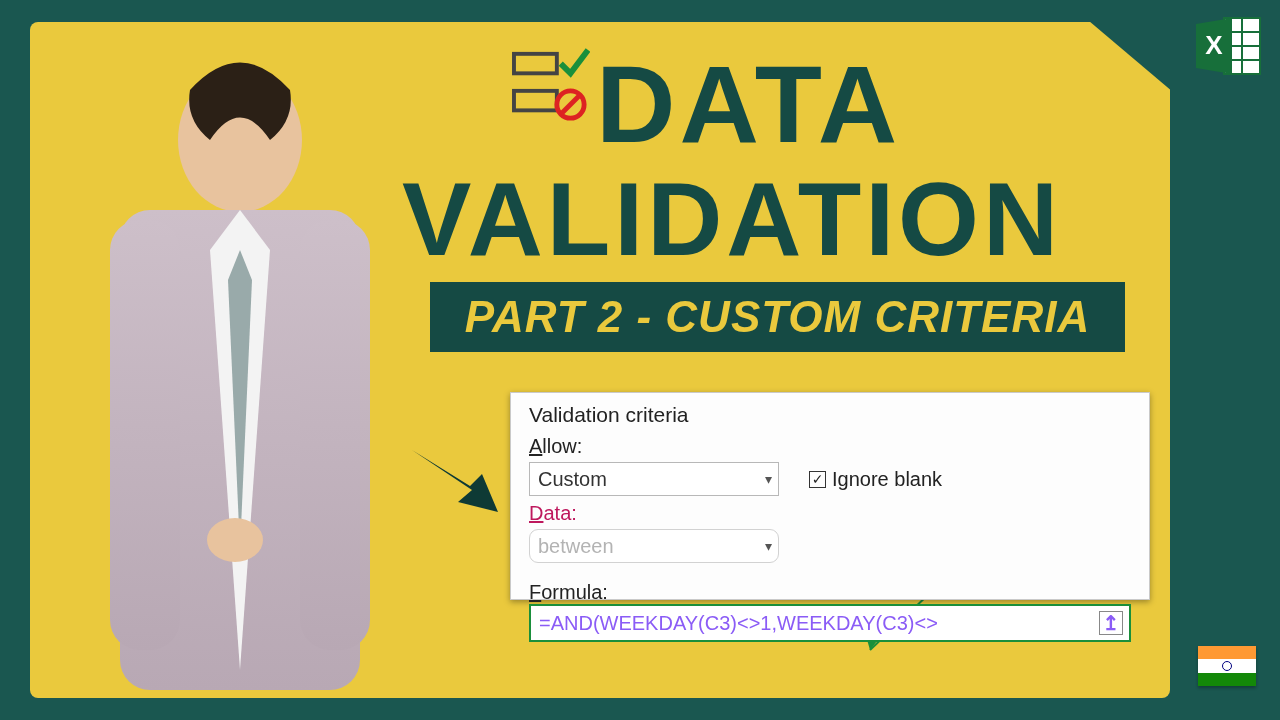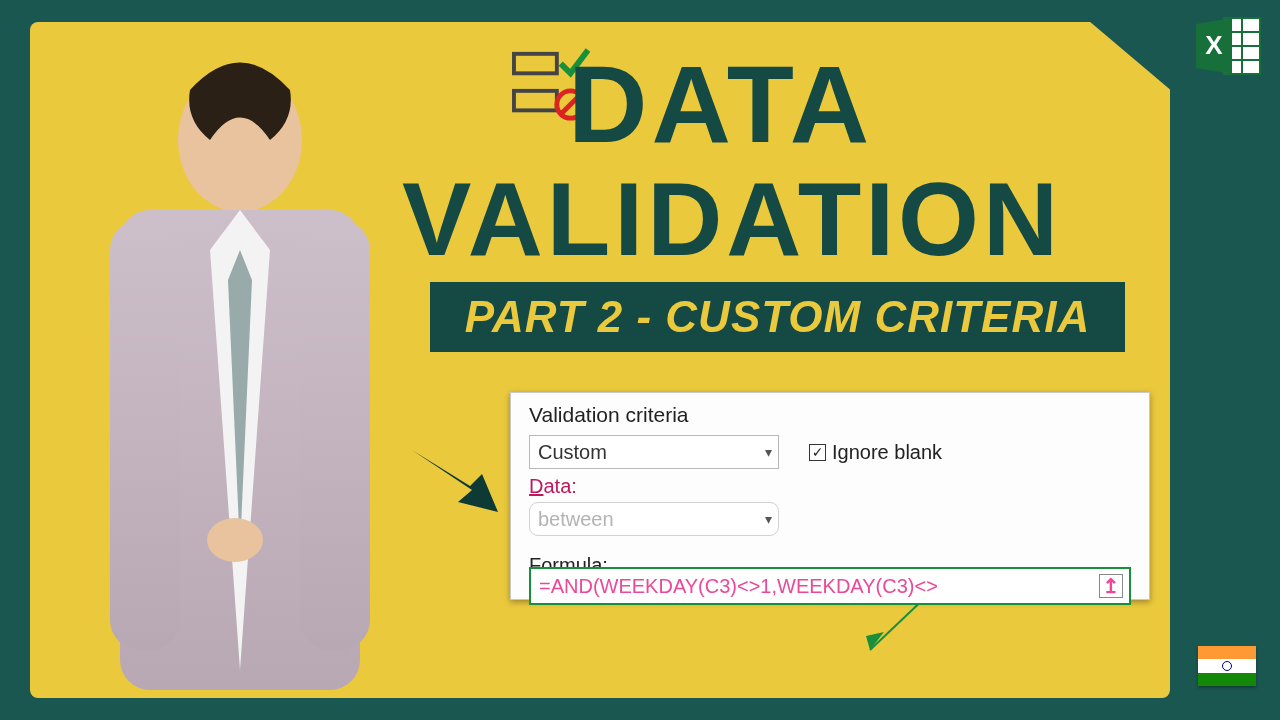--- a/index.html
+++ b/index.html
@@ -9,21 +9,21 @@
     position: absolute;
     left: 30px; top: 22px;
     width: 1140px; height: 676px;
     background: #eac93d;
     border-radius: 8px;
     clip-path: polygon(0 0, 93% 0, 100% 10%, 100% 100%, 0 100%);
   }
 
   
   .title { position: absolute; font-weight: 900; color: #154a44; letter-spacing: 4px; }
-  .title.l1 { left: 568px; top: 40px; font-size: 110px; }
+  .title.l1 { left: 596px; top: 40px; font-size: 110px; }
   .title.l2 { left: 402px; top: 160px; font-size: 104px; }
 
   
   .ribbon {
     position: absolute;
     left: 430px; top: 282px;
     width: 695px; height: 70px;
     background: #154a44;
     display: flex; align-items: center; justify-content: center;
   }
@@ -75,21 +75,21 @@
 
   .row-allow { display: flex; align-items: center; gap: 30px; }
   .chk { display: flex; align-items: center; gap: 6px; font-size: 20px; color: #222; }
   .chk-box { width: 17px; height: 17px; border: 1px solid #333; display:flex; align-items:center; justify-content:center; font-size:14px; line-height:1;}
 
   .formula-box {
     width: 602px; height: 38px;
     border: 2px solid #1a8f3b;
     display: flex; align-items: center; justify-content: space-between;
     padding: 0 6px 0 8px;
-    font-size: 20px; color: #ec4899; background:#fff;
+    font-size: 20px; color: #8b5cf6; background:#fff;
     margin-top:-12px;
     position: relative;
   }
   .ref-btn { width: 24px; height: 24px; border: 1px solid #888; display:flex; align-items:center; justify-content:center; font-weight:bold;}
 
   
   .big-arrow { position: absolute; left: 402px; top: 430px; }
   .thin-arrow { position: absolute; left: 840px; top: 418px; }
 
 </style>
@@ -147,38 +147,39 @@
   </svg>
 
   <svg class="thin-arrow" width="280" height="250" viewBox="0 0 280 250">
     <line x1="268" y1="6" x2="30" y2="232" stroke="#1a8f3b" stroke-width="2"></line>
     <polygon points="30,232 44,214 26,218" fill="#1a8f3b"></polygon>
   </svg>
 
   <div class="dialog">
     <div class="dlg-title">Validation criteria</div>
 
+    <div class="dlg-label"><span class="u">A</span><span>llow:</span></div>
     <div class="row-allow">
       <div class="combo">
         <span>Custom</span>
         <span class="arrow">▾</span>
       </div>
       <label class="chk">
         <span class="chk-box">✓</span>
         <span><span>Ignore </span><span class="u">b</span><span>lank</span></span>
       </label>
     </div>
 
     <div class="dlg-label disabled"><span class="u">D</span><span>ata:</span></div>
     <div class="combo disabled">
       <span>between</span>
       <span class="arrow">▾</span>
     </div>
 
-    <div class="dlg-label" style="margin-top:18px;margin-bottom:2px"><span class="u">F</span><span>ormula:</span></div>
+    <div class="dlg-label" style="margin-top:18px;margin-bottom:12px"><span class="u">F</span><span>ormula:</span></div>
     <div class="formula-box">
       <span>=AND(WEEKDAY(C3)&lt;&gt;1,WEEKDAY(C3)&lt;&gt;</span>
       <span class="ref-btn">↥</span>
     </div>
   </div>
 
   <div class="flag">
     <div class="s1"></div>
     <div class="s2">
         <div class="chakra"></div>

